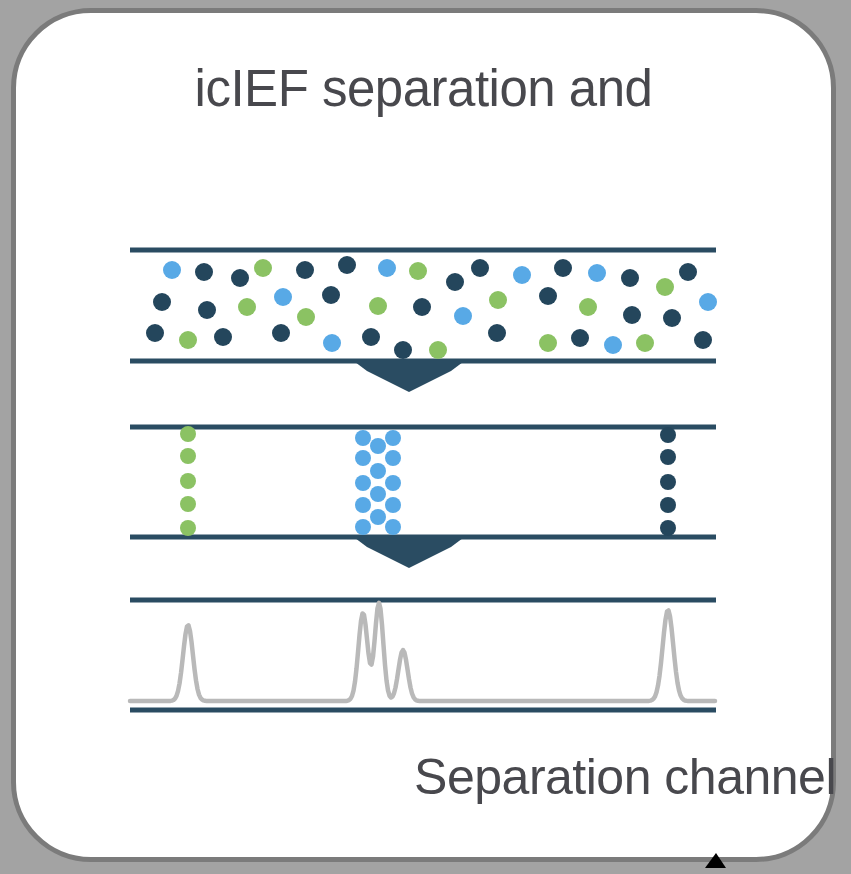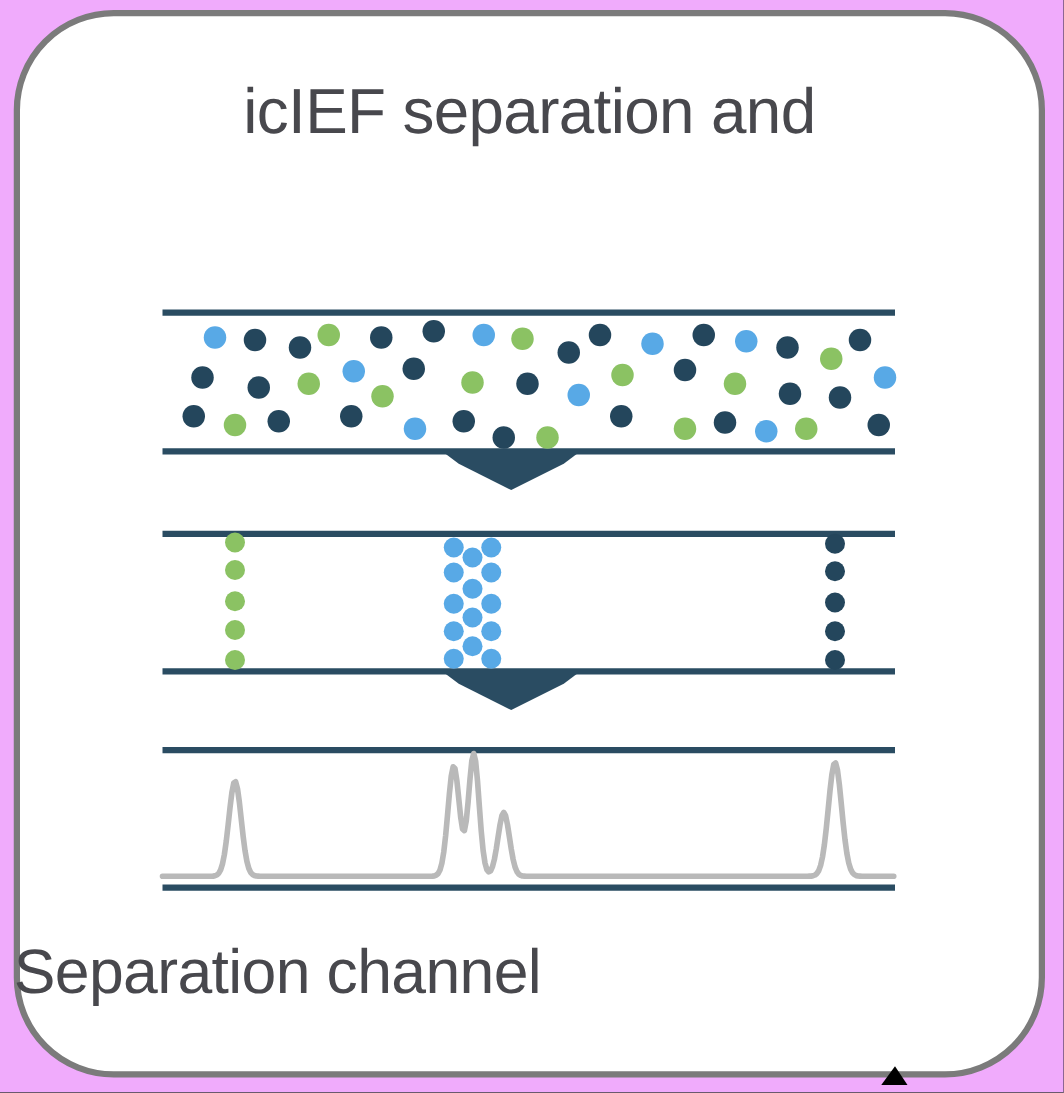--- a/index.html
+++ b/index.html
@@ -5,21 +5,21 @@
   html, body {
     margin: 0;
     padding: 0;
     background: #000000;
     font-family: "Liberation Sans", sans-serif;
   }
   .stage {
     position: relative;
     width: 851px;
     height: 874px;
-    background: #f0abfc;
+    background: #a3a3a3;
     overflow: hidden;
   }
   .card {
     position: absolute;
     left: 11px;
     top: 8px;
     width: 825px;
     height: 854px;
     box-sizing: border-box;
     background: #ffffff;
@@ -36,21 +36,21 @@
     font-size: 51px;
     font-weight: 300;
     letter-spacing: -0.5px;
     line-height: 74px;
   }
   .caption {
     position: absolute;
     left: 11px;
     top: 748px;
     width: 825px;
-    text-align: left;
+    text-align: right;
     color: #48484d;
     font-size: 50px;
     font-weight: 300;
     letter-spacing: -0.5px;
   }
   svg.diagram {
     position: absolute;
     left: 0;
     top: 0;
     width: 851px;

